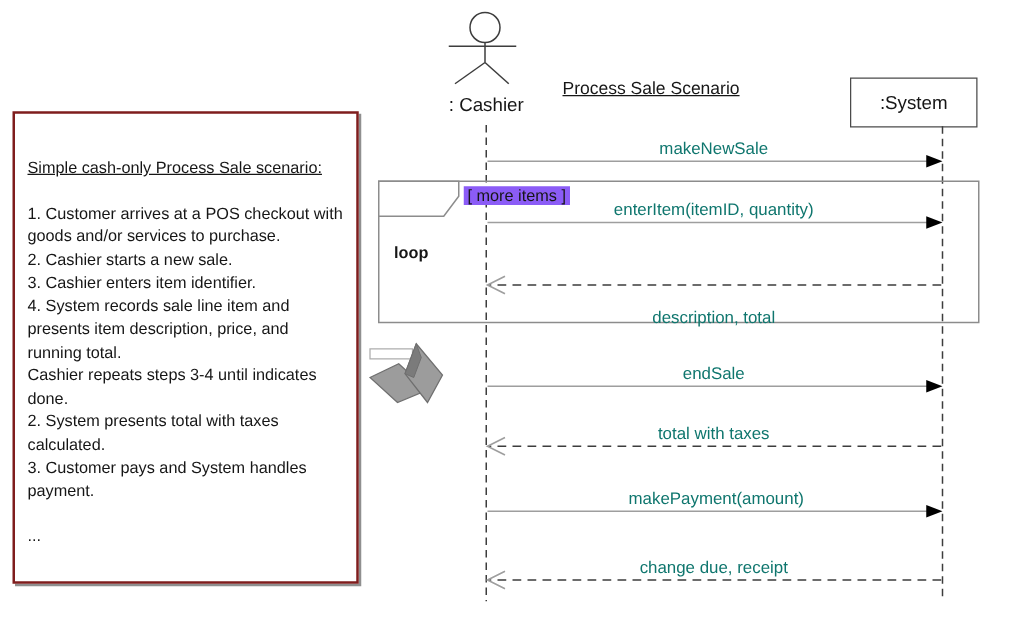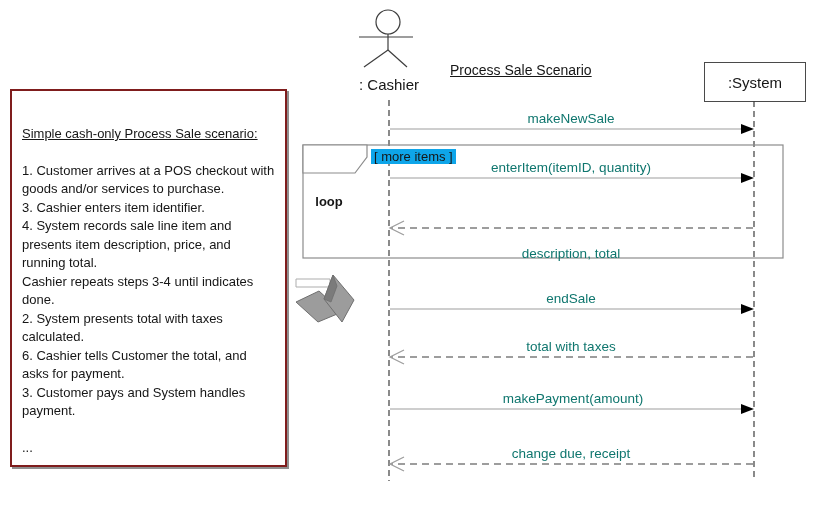--- a/index.html
+++ b/index.html
@@ -19,54 +19,54 @@
   
   .actor-figure{position:absolute;left:355px;top:6px;width:70px;height:66px;}
   .actor-label{position:absolute;left:339px;top:76px;width:100px;text-align:center;font-size:15px;}
   
   .diagram-title{
     position:absolute;left:450px;top:62px;width:200px;
     font-size:14px;text-decoration:underline;
   }
   
   .system-box{
-    position:absolute;left:704px;top:62px;width:100px;height:38px;
+    position:absolute;left:680px;top:62px;width:100px;height:38px;
     border:1.5px solid #4a4a4a;background:#ffffff;
     display:flex;align-items:center;justify-content:center;font-size:15px;
   }
   
   #seq-overlay{position:absolute;left:0;top:0;width:816px;height:507px;}
   
   .loop-operator{
     position:absolute;left:303px;top:149px;width:52px;text-align:center;
     font-size:13px;font-weight:bold;margin-top:45px;
   }
   .loop-guard{
     position:absolute;left:371px;top:149px;font-size:13px;
-    background:#0ea5e9;padding:0 3px;
+    background:#8b5cf6;padding:0 3px;
   }
   
   .msg-label{
     position:absolute;width:300px;text-align:center;font-size:13.5px;color:#0f766e;
   }
 </style>
 </head>
 <body>
 
 <div class="stage">
 
   <div class="scenario-box">
     <div class="scenario-heading">Simple cash-only Process Sale scenario:</div>
     <div id="scenario-lines">
         <div class="scenario-line">1. Customer arrives at a POS checkout with goods and/or services to purchase.</div>
+        <div class="scenario-line">2. Cashier starts a new sale.</div>
         <div class="scenario-line">3. Cashier enters item identifier.</div>
         <div class="scenario-line">4. System records sale line item and presents item description, price, and running total.</div>
         <div class="scenario-line">Cashier repeats steps 3-4 until indicates done.</div>
         <div class="scenario-line">2. System presents total with taxes calculated.</div>
-        <div class="scenario-line">6. Cashier tells Customer the total, and asks for payment.</div>
         <div class="scenario-line">3. Customer pays and System handles payment.</div>
         <div class="scenario-line ellipsis">...</div>
       </div>
   </div>
 
   <svg class="actor-figure" viewBox="0 0 70 66">
     <circle cx="33" cy="16" r="12" fill="none" stroke="#3d3d3d" stroke-width="1.2"></circle>
     <line x1="33" y1="28" x2="33" y2="44" stroke="#3d3d3d" stroke-width="1.2"></line>
     <line x1="4" y1="31" x2="58" y2="31" stroke="#3d3d3d" stroke-width="1.2"></line>
     <line x1="33" y1="44" x2="9" y2="61" stroke="#3d3d3d" stroke-width="1.2"></line>

